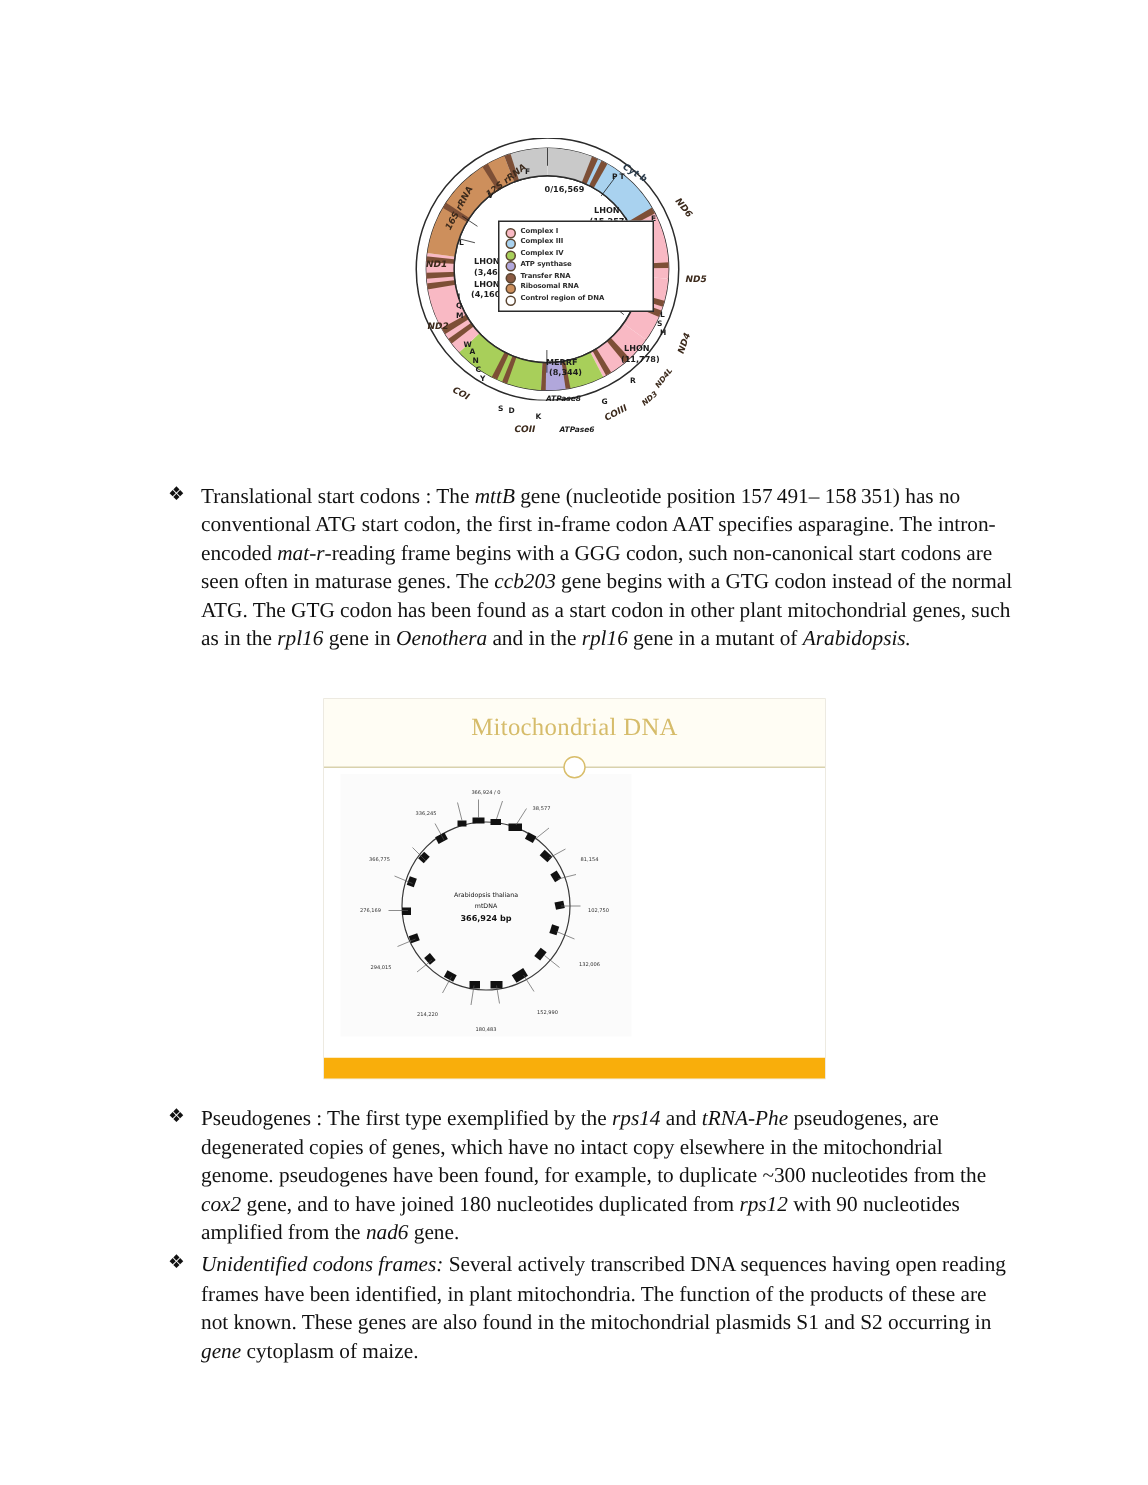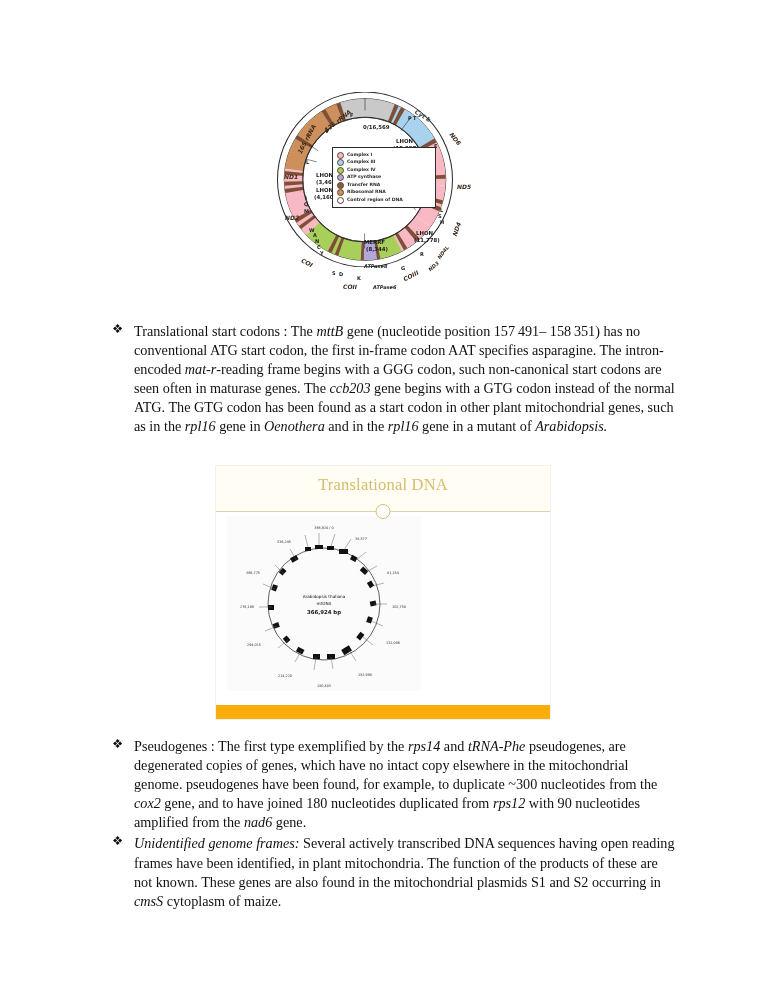--- a/index.html
+++ b/index.html
@@ -340,21 +340,21 @@
 
   <div class="para-block" id="para-top">
     <div class="bullet-item">
       <span class="bullet-mark">❖</span>
       <span>Translational start codons :</span><span> The <i>mttB</i> gene (nucleotide position 157 491– 158 351) has no conventional ATG start codon, the first in-frame codon AAT specifies asparagine. The intron-encoded <i>mat-r</i>-reading frame begins with a GGG codon, such non-canonical start codons are seen often in maturase genes. The <i>ccb203</i> gene begins with a GTG codon instead of the normal ATG. The GTG codon has been found as a start codon in other plant mitochondrial genes, such as in the <i>rpl16</i> gene in <i>Oenothera</i>  and in the <i>rpl16</i> gene in a mutant of <i>Arabidopsis.</i></span>
     </div>
   </div>
 
   <div class="slide">
     <div class="slide-header">
-      <div class="slide-title">Translational DNA</div>
+      <div class="slide-title">Mitochondrial DNA</div>
     </div>
     <div class="slide-bullet-circle"></div>
 
     <div class="slide-body">
       <div class="arab-wrap">
         <svg class="arab-svg" viewBox="0 0 194 175">
           <circle cx="97" cy="88" r="56" fill="none" stroke="#3a3a3a" stroke-width="0.8"></circle>
           <g fill="#111">
             <rect x="78" y="31" width="6" height="4"></rect>
               <rect x="88" y="29" width="8" height="4"></rect>
@@ -424,17 +424,17 @@
     <div class="slide-footer"></div>
   </div>
 
   <div class="para-block" id="para-bot">
     <div class="bullet-item">
       <span class="bullet-mark">❖</span>
       <span>Pseudogenes :  The first type exemplified by the <i>rps14</i> and <i>tRNA-Phe</i> pseudogenes, are degenerated copies of genes, which have no intact copy elsewhere in the mitochondrial genome. pseudogenes have been found, for example, to duplicate ~300 nucleotides from the <i>cox2</i> gene, and to have joined 180 nucleotides duplicated from <i>rps12</i> with 90 nucleotides amplified from the <i>nad6</i> gene.</span>
     </div>
     <div class="bullet-item">
       <span class="bullet-mark">❖</span>
-      <span><i>Unidentified genome frames:</i> Several actively transcribed DNA sequences having open reading frames have been identified, in plant mitochondria. The function of the products of these are not known. These genes are also found in the mitochondrial plasmids S1 and S2 occurring in <i>cmsS</i> cytoplasm of maize.</span>
+      <span><i>Unidentified codons frames:</i> Several actively transcribed DNA sequences having open reading frames have been identified, in plant mitochondria. The function of the products of these are not known. These genes are also found in the mitochondrial plasmids S1 and S2 occurring in <i>gene</i> cytoplasm of maize.</span>
     </div>
   </div>
 
 </div>
 
 </body></html>

